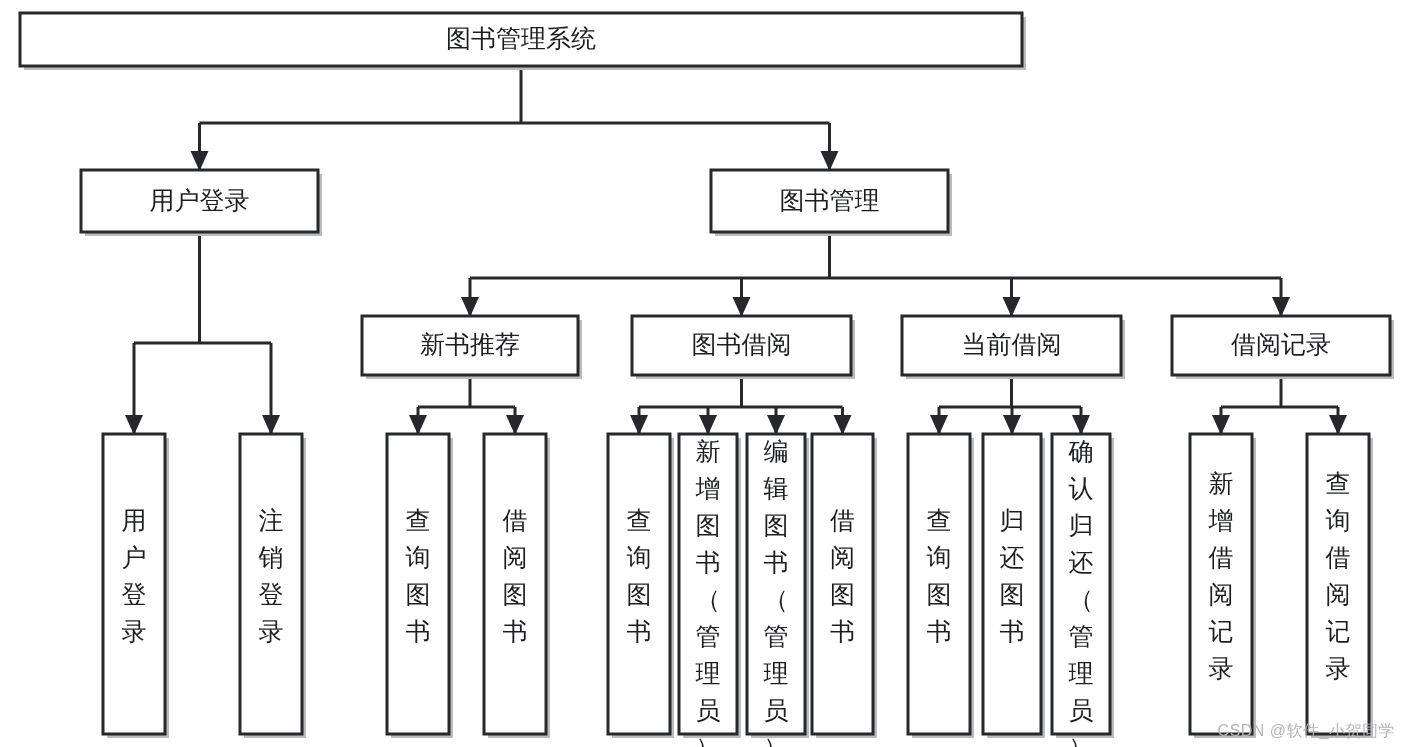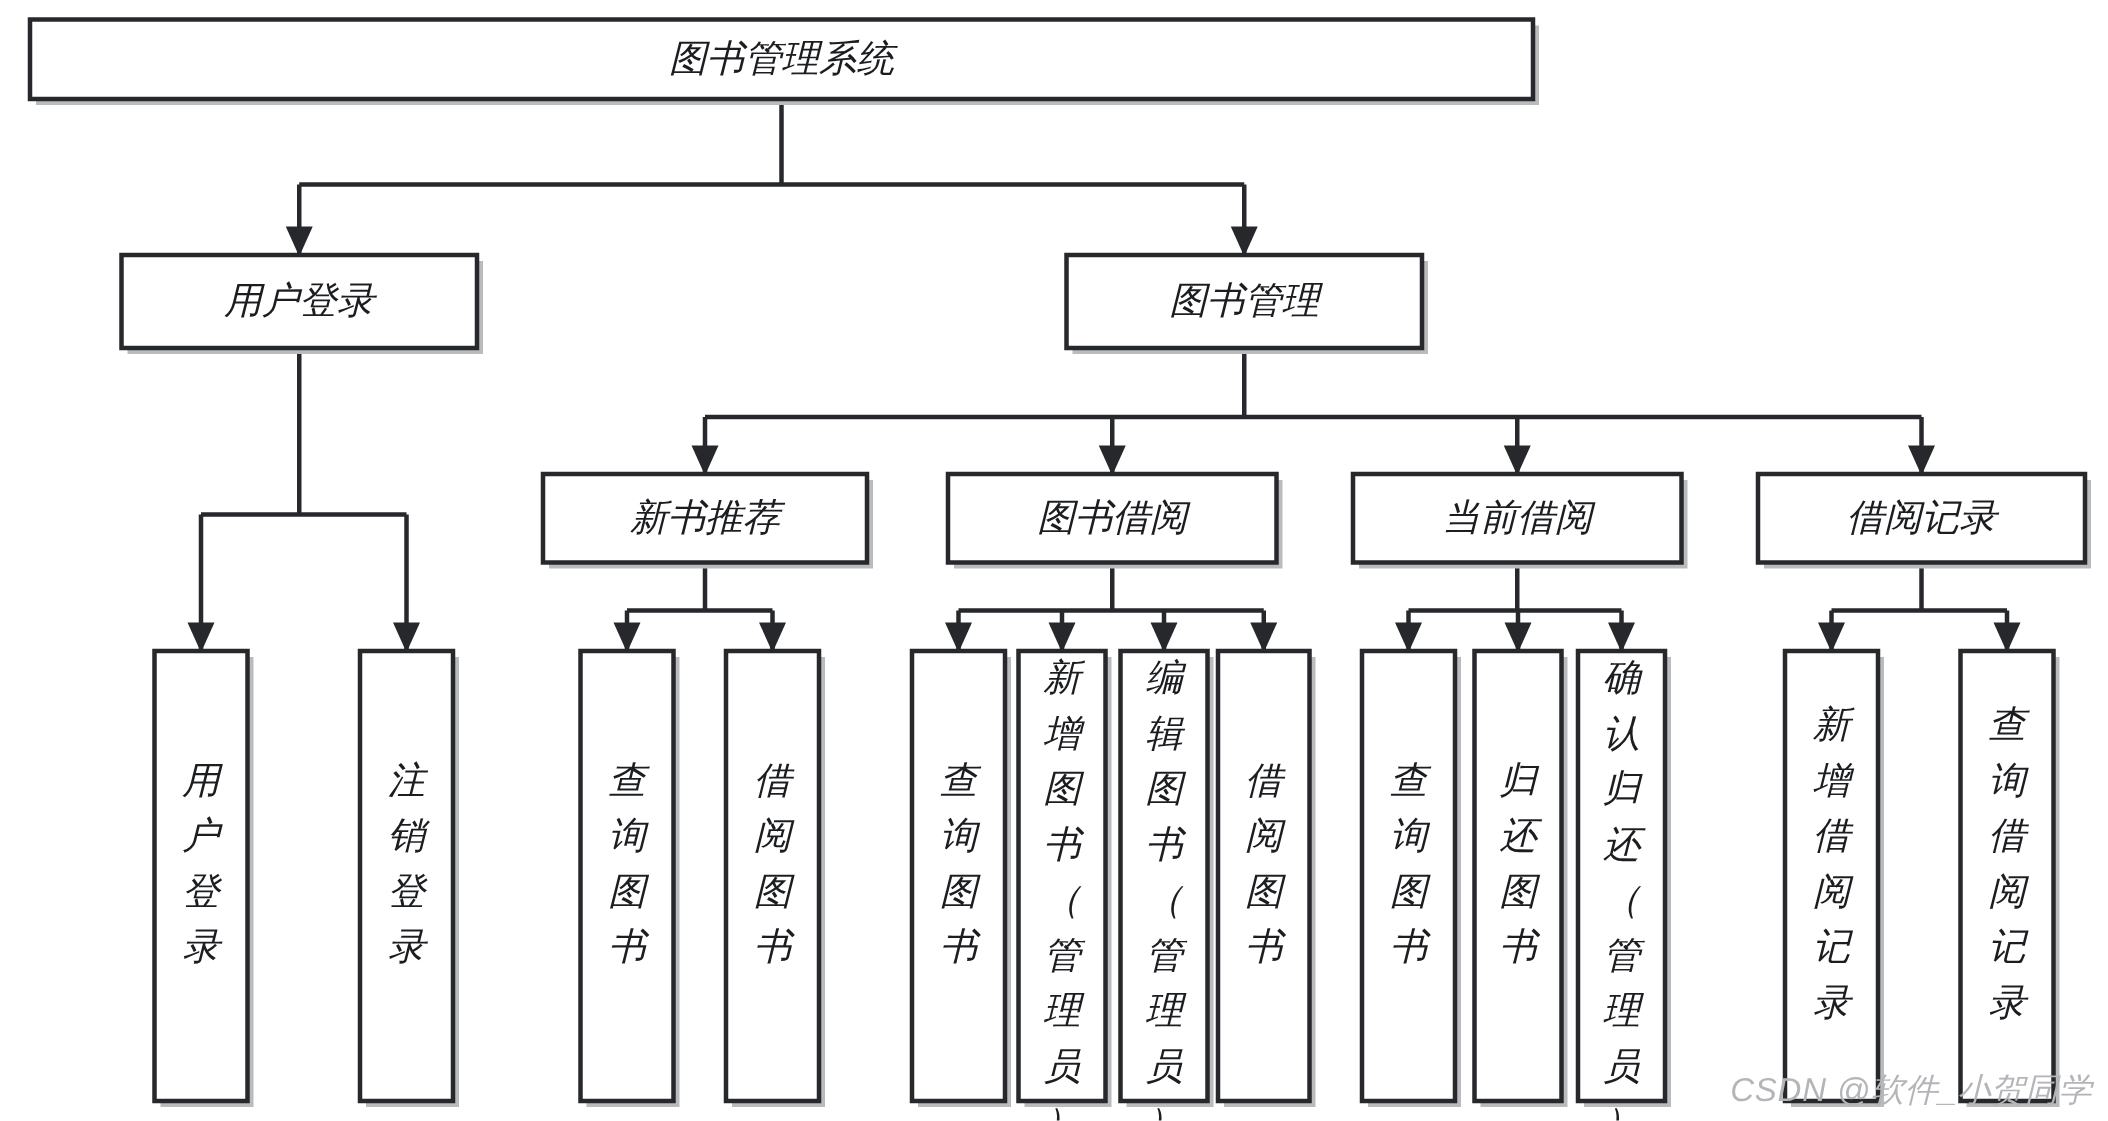--- a/index.html
+++ b/index.html
@@ -13,21 +13,20 @@
     font-family: "Liberation Sans", "DejaVu Sans", sans-serif;
     overflow: hidden;
     position: relative;
   }
   #diagram-root {
     position: absolute;
     left: 0;
     top: 0;
     width: 1405px;
     height: 747px;
-    font-style: italic;
   }
   svg.flow {
     display: block;
     width: 1405px;
     height: 747px;
   }
   .node-rect {
     fill: #ffffff;
     stroke: #26282b;
     stroke-width: 3;
@@ -55,21 +54,21 @@
     font-family: "Liberation Sans", "DejaVu Sans", sans-serif;
     font-size: 25px;
     fill: #1b1d20;
     text-anchor: middle;
   }
   .watermark {
     position: absolute;
     right: 10px;
     bottom: 5px;
     font-family: "Liberation Sans", "DejaVu Sans", sans-serif;
-    font-size: 22px;
+    font-size: 16px;
     color: #b3b5b8;
     letter-spacing: 0.5px;
     white-space: nowrap;
     user-select: none;
   }
 </style>
 </head>
 <body>
 
 <div id="diagram-root">

